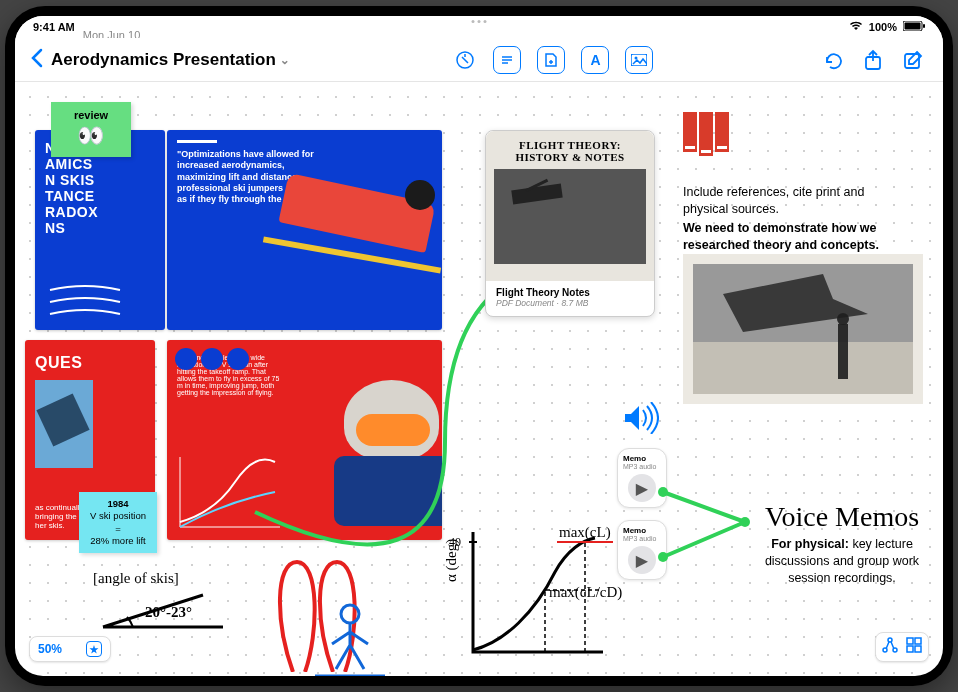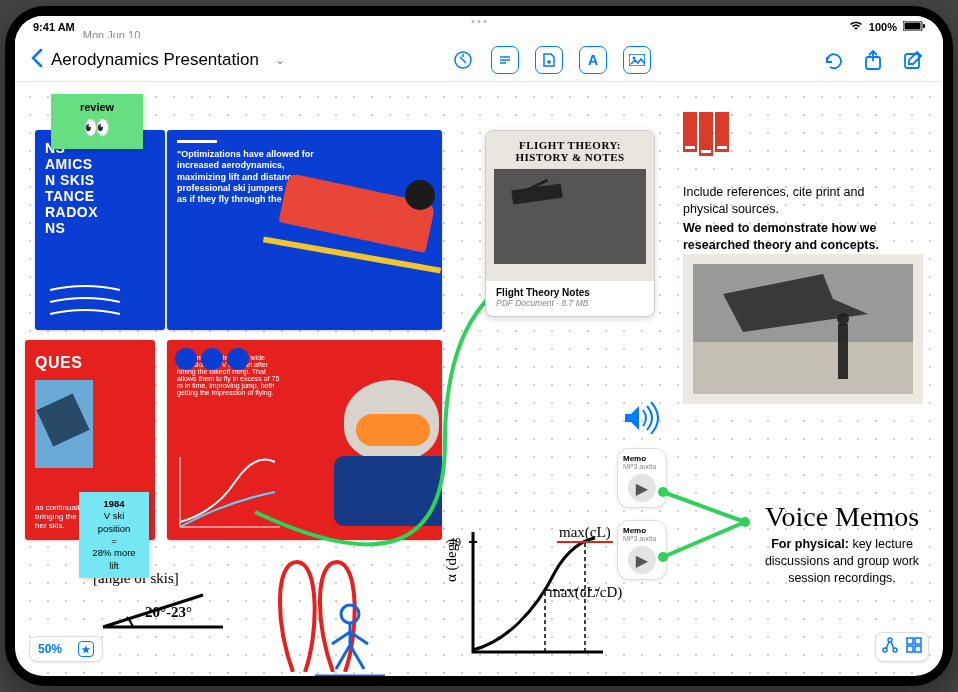--- a/index.html
+++ b/index.html
@@ -52,21 +52,21 @@
     border-bottom: 1px solid #e5e5e5;
     display: flex;
     align-items: center;
     padding: 0 14px;
     gap: 8px;
     position: relative;
     z-index: 10;
     background: #fff;
   }
   .tb-back { color: #007aff; }
-  .tb-title { font-size: 17px; font-weight: 400; display:flex; align-items:center; gap:16px;}
+  .tb-title { font-size: 17px; font-weight: 700; display:flex; align-items:center; gap:4px;}
   .tb-chevron { font-size:12px; color:#888; }
   .tb-spacer { flex: 1; }
   .tb-icon {
     width: 28px; height: 28px;
     border: 1.5px solid #007aff;
     border-radius: 7px;
     display: inline-flex;
     align-items: center;
     justify-content: center;
     color: #007aff;
@@ -153,21 +153,21 @@
   .memo-sub { font-size:7px; color:#888;}
   .memo-play { width:28px; height:28px; background:#e3e3e6; border-radius:50%; margin:4px auto 0; display:flex; align-items:center; justify-content:center; color:#555;}
   
   .old-photo { background:#ece9e2; z-index:3;}
   .old-photo::after{content:'';position:absolute;inset:10px;background:linear-gradient(#999 0 60%,#c3bfb5 60%);}
   
   .zoom-chip {
     position:absolute; left:14px; bottom:14px;
     background:#fff; border:1px solid #ddd; border-radius:8px;
     padding:4px 8px; font-size:12px; font-weight:600; color:#007aff;
-    display:flex; gap:16px; align-items:center; z-index:20;
+    display:flex; gap:24px; align-items:center; z-index:20;
     box-shadow:0 1px 2px rgba(0,0,0,0.1);
   }
   .zoom-chip .star { width:16px; height:16px; border:1.5px solid #007aff; border-radius:4px; display:inline-flex; align-items:center; justify-content:center; font-size:10px;}
   .view-chip {
     position:absolute; right:14px; bottom:14px;
     background:#fff; border:1px solid #ddd; border-radius:8px;
     padding:4px 6px; display:flex; gap:8px; z-index:20; color:#007aff;
     box-shadow:0 1px 2px rgba(0,0,0,0.1);
   }
   .view-chip span { font-size:16px;}
@@ -273,21 +273,21 @@
 
       <svg class="connectors">
         <path d="M 545 180 Q 430 200 430 360 T 240 430" stroke="#30d158" stroke-width="4" fill="none"></path>
         <circle cx="545" cy="180" r="6" fill="#30d158"></circle>
         <path d="M 648 410 L 730 440 L 648 475" stroke="#30d158" stroke-width="4" fill="none" stroke-linejoin="round"></path>
         <circle cx="648" cy="410" r="5" fill="#30d158"></circle>
         <circle cx="648" cy="475" r="5" fill="#30d158"></circle>
         <circle cx="730" cy="440" r="5" fill="#30d158"></circle>
       </svg>
 
-      <div class="sticky green" style="left:36px; top:12px; width:92px; z-index:8;">
+      <div class="sticky green" style="left:36px; top:20px; width:80px; z-index:8;">
         <div style="font-weight:600">review</div>
         <div class="eyes">👀</div>
       </div>
 
       <div class="slide blue" style="left:20px; top:48px; width:130px; height:200px; padding-top:6px;">
         <h3 style="font-size:14px; line-height:1.15;">
           <span>NS</span><br>
           <span>AMICS</span><br>
           <span>N SKIS</span><br>
           <span>TANCE</span><br>
@@ -309,21 +309,21 @@
       </div>
 
       <div class="slide red" style="left:10px; top:258px; width:130px; height:200px;">
         <h3>QUES</h3>
         <div style="position:absolute;left:10px;top:40px;width:58px;height:88px;background:#6ba9d6;">
           <div style="position:absolute;left:8px;top:20px;width:40px;height:40px;background:#284a68;transform:rotate(-25deg);"></div>
         </div>
         <p style="position:absolute;bottom:10px;left:10px;right:10px;font-size:8px;">as continually evolved ay of bringing the skis to each other, her skis.</p>
       </div>
 
-      <div class="sticky blue" style="left:64px; top:410px; width:70px; z-index:8; font-size:9.5px;">
+      <div class="sticky blue" style="left:64px; top:410px; width:78px; z-index:8; font-size:9.5px;">
         <div style="font-weight:600">1984</div>
         <div>V ski position</div>
         <div>=</div>
         <div>28% more lift</div>
       </div>
 
       <div class="slide red" style="left:152px; top:258px; width:275px; height:200px;">
         <div style="position:absolute;top:8px;left:8px;display:flex;gap:4px;">
           <span style="width:22px;height:22px;border-radius:50%;background:#0a3dd1;display:inline-block"></span>
           <span style="width:22px;height:22px;border-radius:50%;background:#0a3dd1;display:inline-block"></span>

